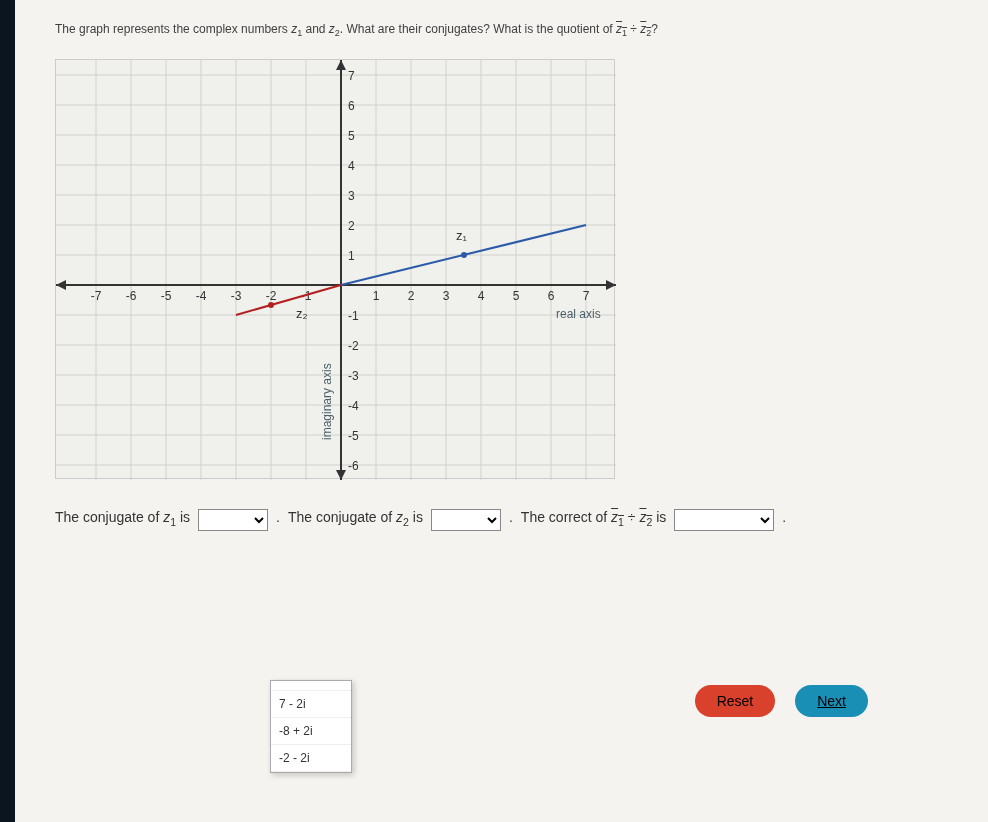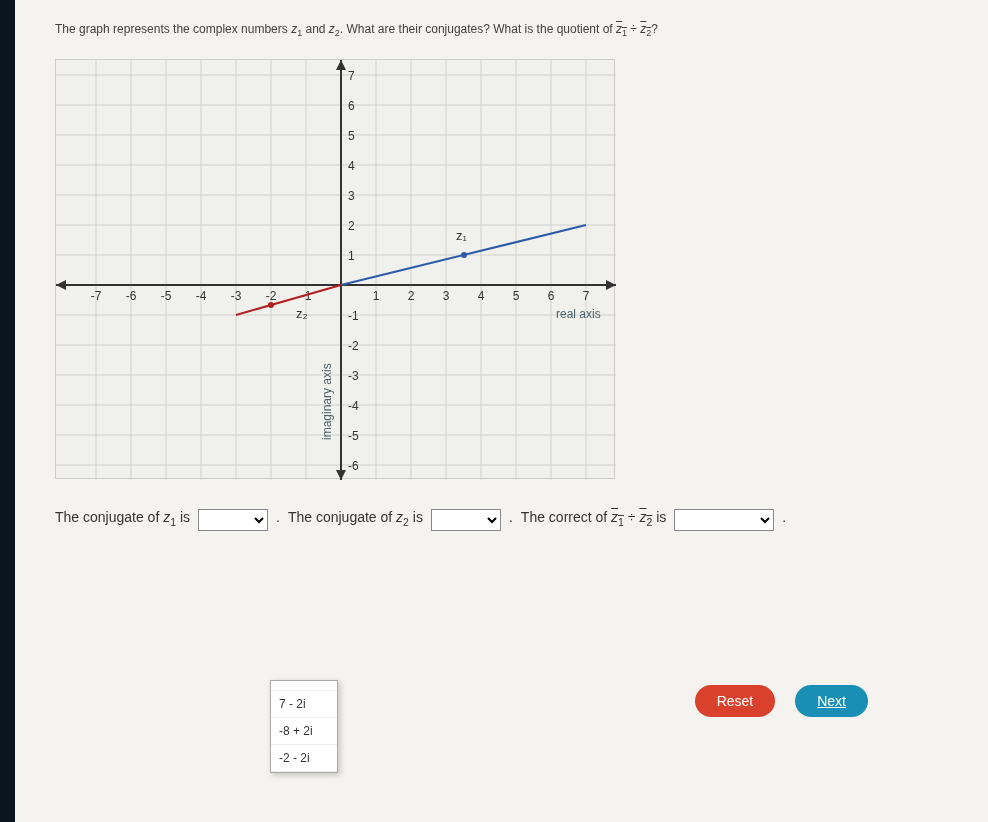--- a/index.html
+++ b/index.html
@@ -62,21 +62,21 @@
       border: 1px solid #888;
       background: #fff;
       height: 22px;
       font-size: 12px;
       width: 70px;
     }
     .dropdown-options {
       position: absolute;
       left: 270px;
       top: 680px;
-      width: 68px;
+      width: 82px;
       background: #fff;
       border: 1px solid #aaa;
       box-shadow: 2px 2px 6px rgba(0,0,0,0.2);
     }
     .dropdown-options div {
       padding: 6px 8px;
       font-size: 12px;
       color: #333;
       border-bottom: 1px solid #eee;
     }
@@ -87,21 +87,21 @@
     .button-row {
       position: absolute;
       right: 120px;
       top: 685px;
       display: flex;
       gap: 20px;
     }
     .btn {
       padding: 8px 22px;
       border-radius: 18px;
-      color: #ffffff;
+      color: #000000;
       font-size: 14px;
       border: none;
       cursor: pointer;
     }
     .btn-reset { background: #d9412c; }
     .btn-next { background: #1a8fb5; text-decoration: underline; }
     svg { position: absolute; top: 0; left: 0; }
   </style>
 </head>
 <body>

